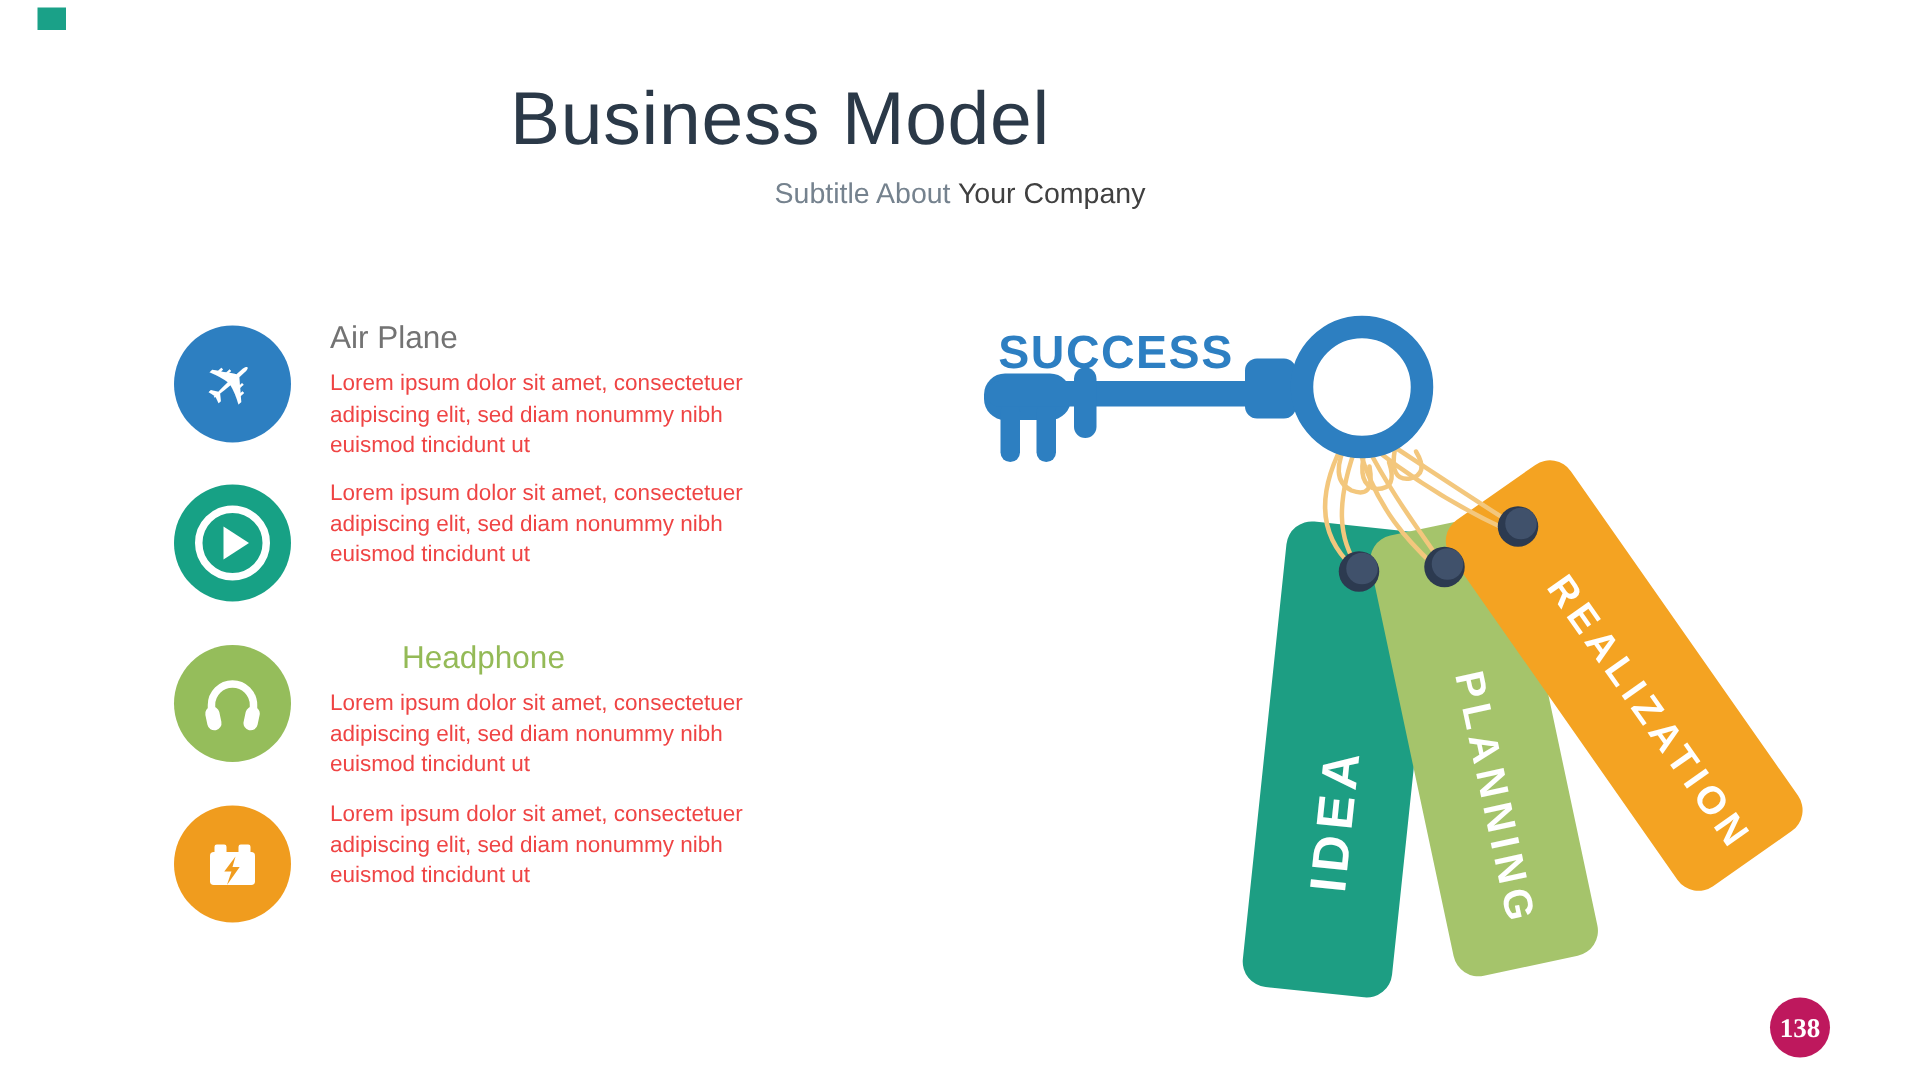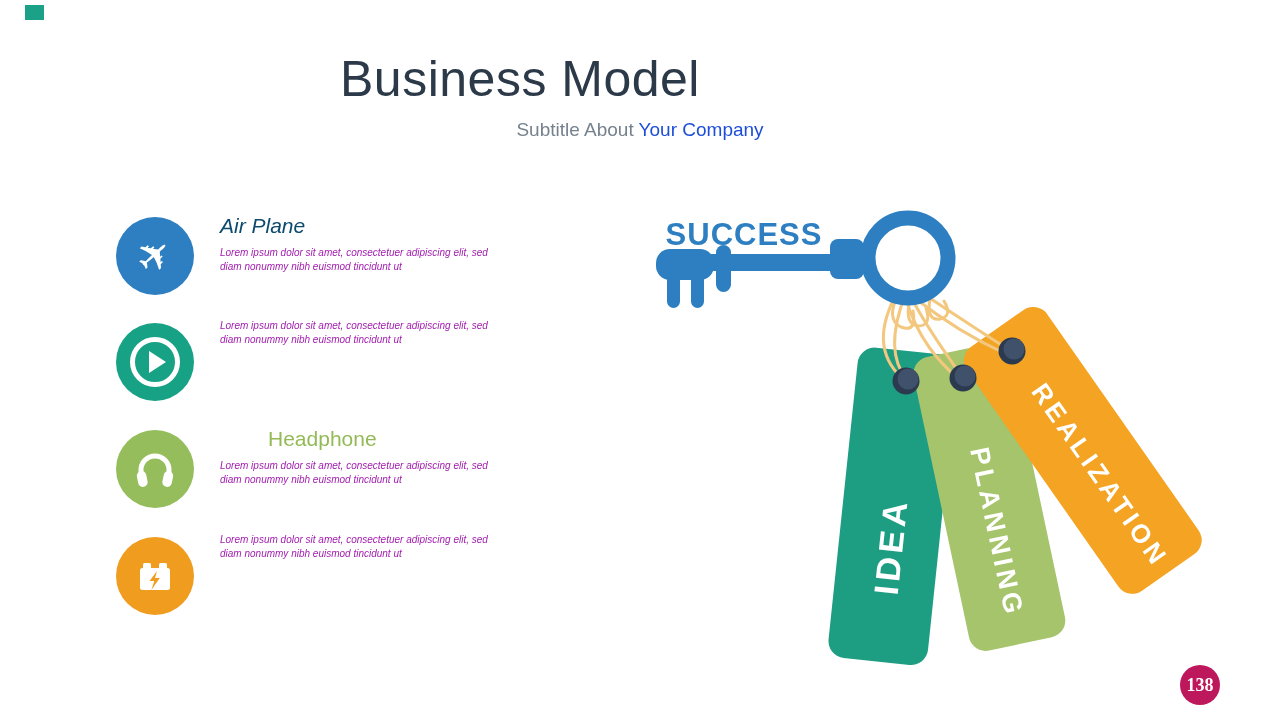--- a/index.html
+++ b/index.html
@@ -13,40 +13,40 @@
 
   
   .title{
     position:absolute;left:0;top:50px;width:1040px;text-align:center;
     font-size:50px;font-weight:500;color:#2b3948;letter-spacing:0.5px;
   }
   .subtitle{
     position:absolute;left:0;top:119px;width:1280px;text-align:center;
     font-size:19px;color:#75828e;
   }
-  .subtitle .accent{color:#1d4ed8;}
+  .subtitle .accent{color:#404040;}
 
   
   .feature{position:absolute;display:flex;align-items:flex-start;}
   .f1{left:116px;top:217px;}
   .f2{left:116px;top:323px;}
   .f3{left:116px;top:430px;}
   .f4{left:116px;top:537px;}
   .icon-circle{
     width:78px;height:78px;border-radius:50%;flex:0 0 78px;
     display:flex;align-items:center;justify-content:center;position:relative;
   }
   .c-blue{background:#2d7fc1;}
   .c-teal{background:#17a185;}
   .c-green{background:#95bd5b;}
   .c-orange{background:#f09c1e;}
   .f-text{margin-left:26px;width:292px;margin-top:-4px;}
   .f-title{font-size:21px;line-height:26px;margin-bottom:7px;}
-  .t-blue{color:#0c4a6e;font-style:italic;} .t-teal{color:#14a085;} .t-green{color:#94ba57;margin-left:48px;} .t-orange{color:#f09a1b;}
-  .f-desc{font-size:10px;line-height:1.38;color:#a21caf;font-style:italic;}
+  .t-blue{color:#737373;} .t-teal{color:#14a085;} .t-green{color:#94ba57;margin-left:48px;} .t-orange{color:#f09a1b;}
+  .f-desc{font-size:15px;line-height:1.38;color:#ef4444;}
 
   
   .plane-glyph{font-size:42px;color:#ffffff;transform:rotate(-42deg);line-height:1;}
   .play-ring{
     width:40px;height:40px;border:5px solid #fff;border-radius:50%;
     display:flex;align-items:center;justify-content:center;
   }
   .play-tri{
     width:0;height:0;margin-left:4px;
     border-top:11px solid transparent;border-bottom:11px solid transparent;

